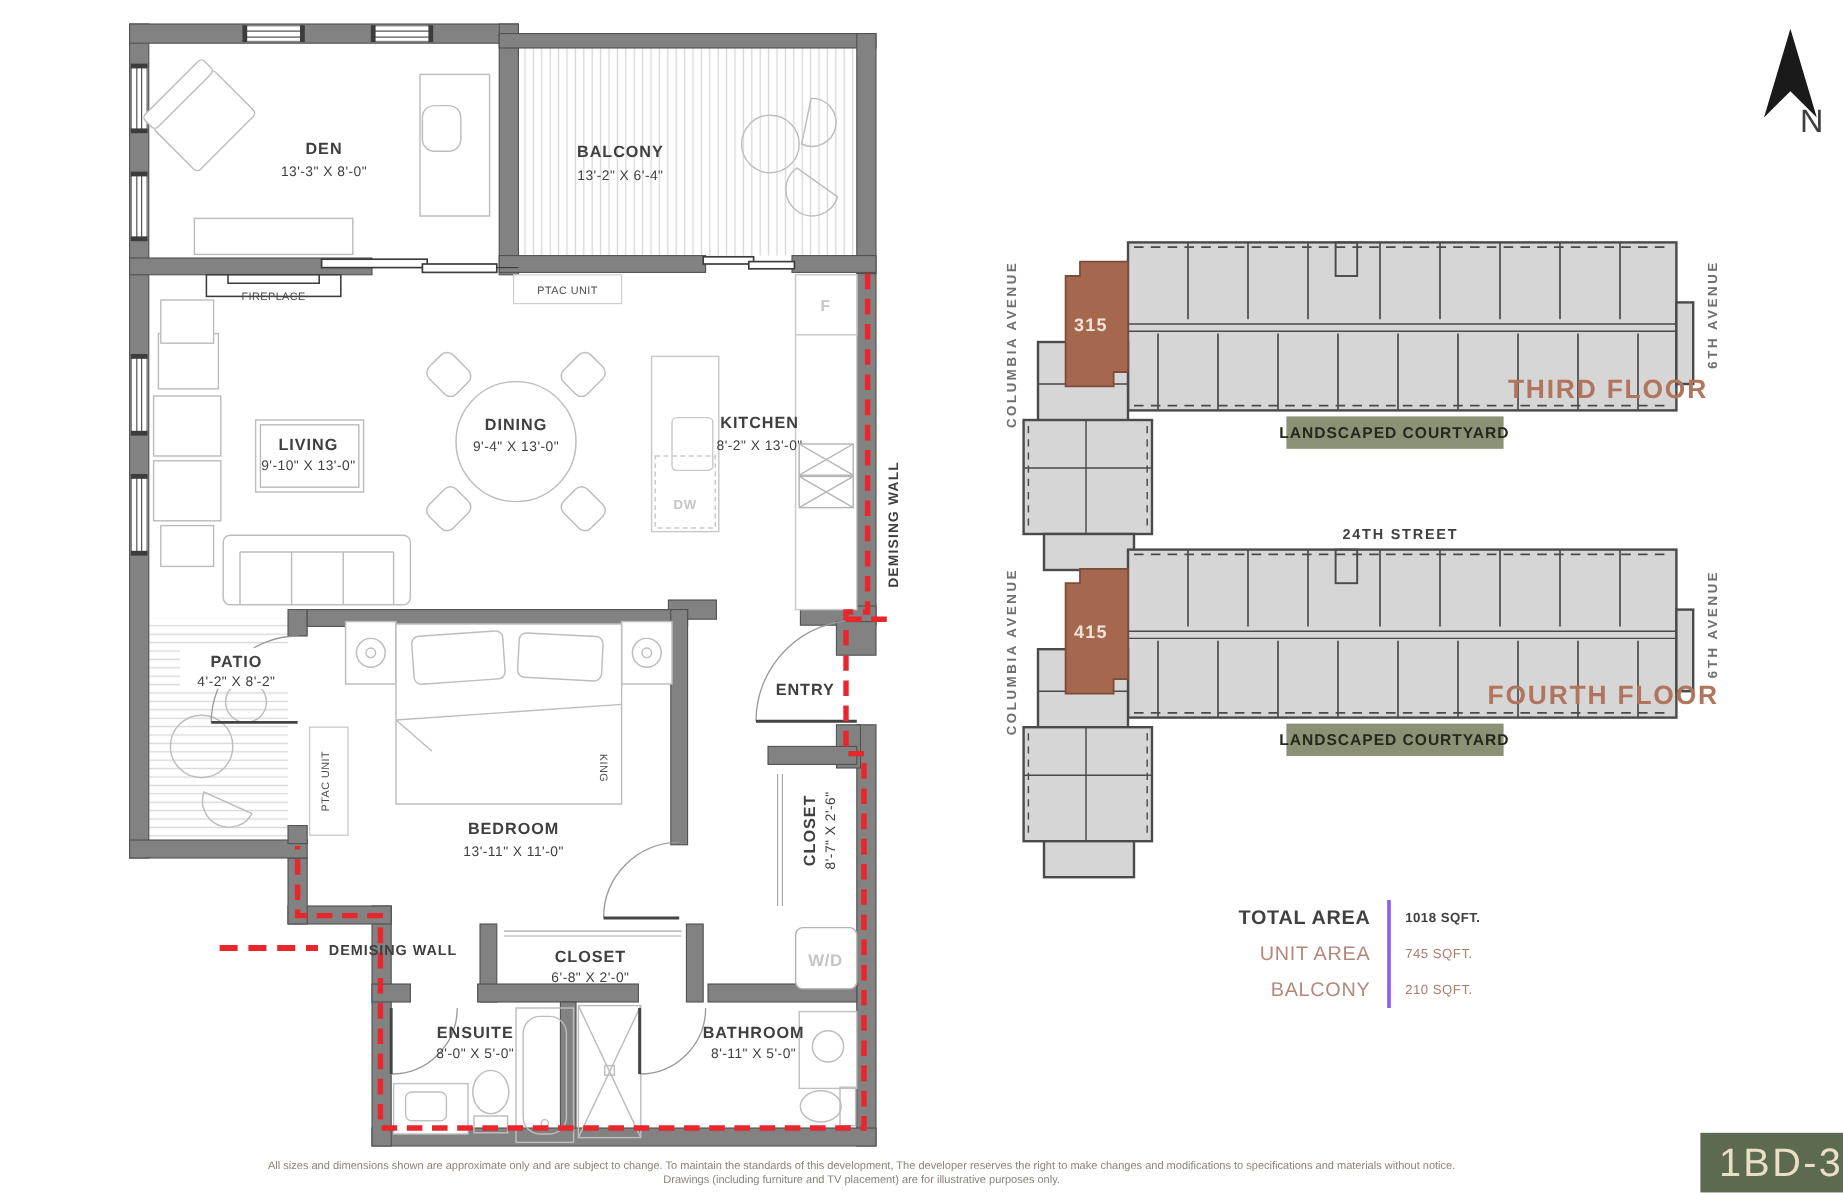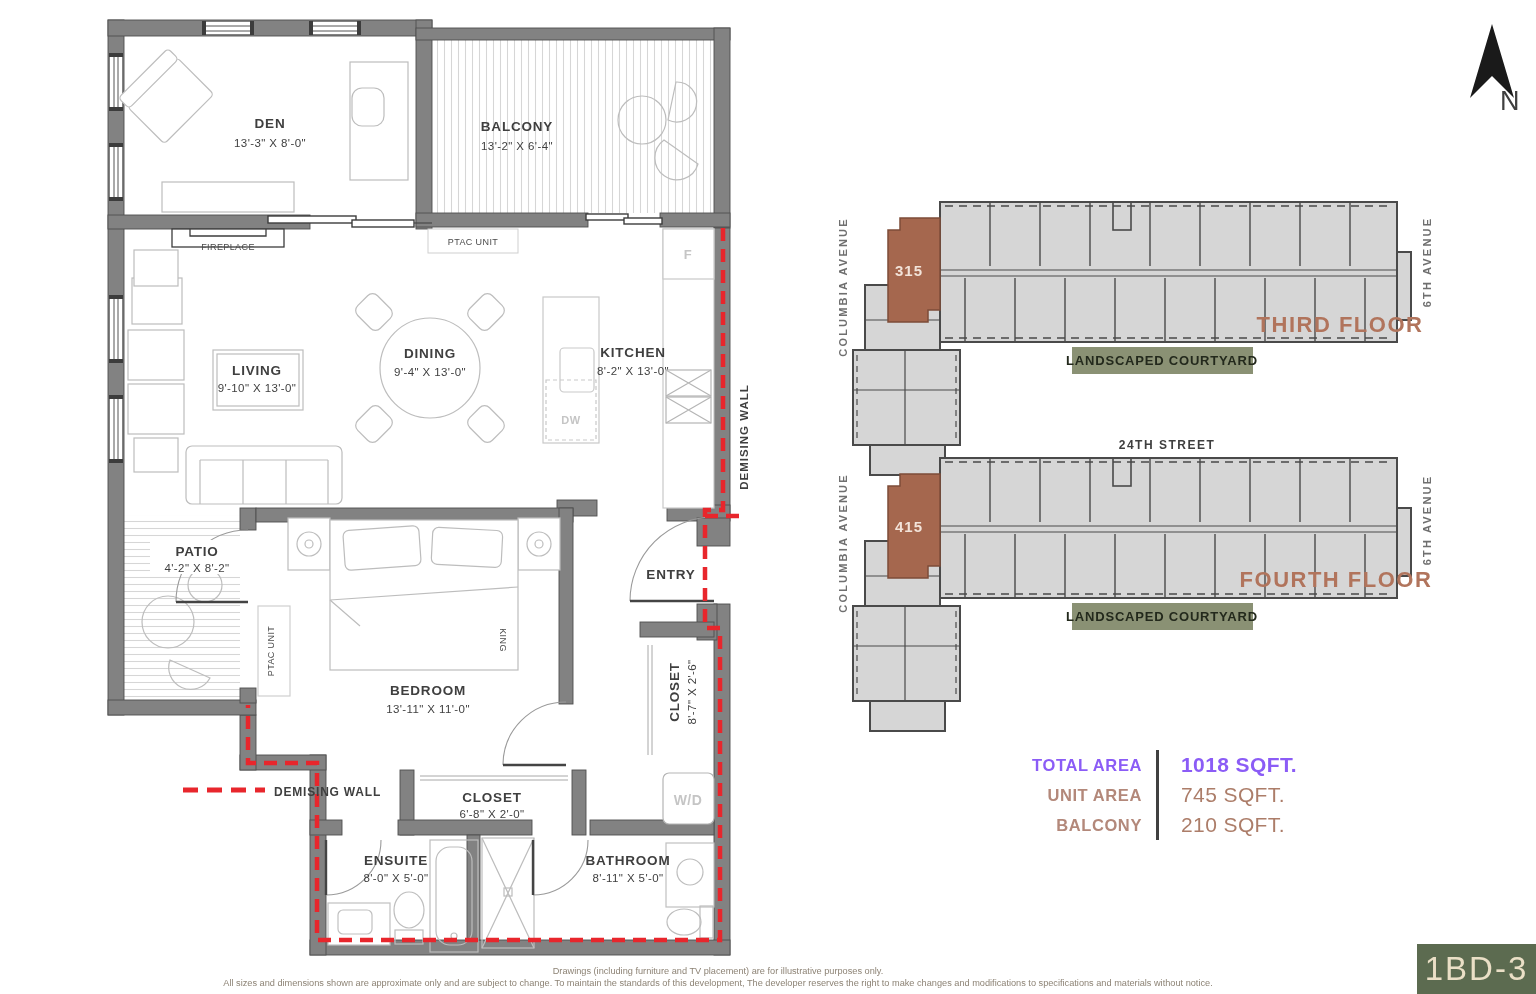--- a/index.html
+++ b/index.html
@@ -11,27 +11,27 @@
   .small-note{font-size:9px;fill:#4a4a4a;letter-spacing:.4px;}
   .appl{fill:#c5c5c5;font-weight:600;letter-spacing:.5px;}
   .street{font-size:11px;font-weight:700;fill:#6f6f6f;letter-spacing:2.2px;}
   .floor-title{font-size:22px;font-weight:700;fill:#B1745C;letter-spacing:1.5px;}
   .courtyard-text{font-size:13px;font-weight:600;fill:#23291c;letter-spacing:.8px;}
   .unit-num{font-size:15px;font-weight:700;fill:#F2E3D9;letter-spacing:1px;}
 
   #area-table{position:absolute;left:1002px;top:750px;}
   .at-row{display:flex;align-items:stretch;height:30px;}
   .at-label{width:140px;text-align:right;color:#B3887A;font-size:16.5px;letter-spacing:.6px;
-            display:flex;align-items:center;justify-content:flex-end;padding-right:14px;font-weight:bold;}
-  .at-value{border-left:3px solid #404040;padding-left:22px;color:#AC7D69;font-size:21px;
+            display:flex;align-items:center;justify-content:flex-end;padding-right:14px;}
+  .at-value{border-left:3px solid #8b5cf6;padding-left:12px;color:#AC7D69;font-size:11px;
             letter-spacing:.4px;display:flex;align-items:center;min-width:150px;}
-  .at-row.bold .at-label,.at-row.bold .at-value{font-weight:700;color:#8b5cf6;}
+  .at-row.bold .at-label,.at-row.bold .at-value{font-weight:700;color:#404040;}
 
   #badge{position:absolute;right:0;bottom:0;width:119px;height:50px;background:#5C6B50;
-         display:flex;align-items:center;justify-content:center;margin-top:38px;}
+         display:flex;align-items:center;justify-content:flex-end;margin-top:38px;}
   #badge span{color:#EADFC6;font-size:33px;letter-spacing:2px;font-weight:400;}
 
   #disclaimer{position:absolute;left:118px;top:966px;width:1200px;text-align:center;
               font-size:9.2px;line-height:11.5px;color:#8D8375;}
 </style>
 </head>
 <body>
 
 <div id="page">
 
@@ -358,21 +358,21 @@
       <div class="at-label">UNIT AREA</div>
       <div class="at-value">745 SQFT.</div>
     </div>
     <div class="at-row">
       <div class="at-label">BALCONY</div>
       <div class="at-value">210 SQFT.</div>
     </div>
   </div>
 
   <div id="disclaimer">
+    <div>All sizes and dimensions  shown are approximate only and are subject to change. To maintain the standards of this development, The developer reserves the right to make changes and modifications to specifications and materials without notice.</div>
     <div>Drawings (including furniture and TV placement) are for illustrative purposes only.</div>
-    <div>All sizes and dimensions  shown are approximate only and are subject to change. To maintain the standards of this development, The developer reserves the right to make changes and modifications to specifications and materials without notice.</div>
   </div>
 
   <div id="badge">
     <span>1BD-3</span>
   </div>
 
 </div>
 
 </body></html>

